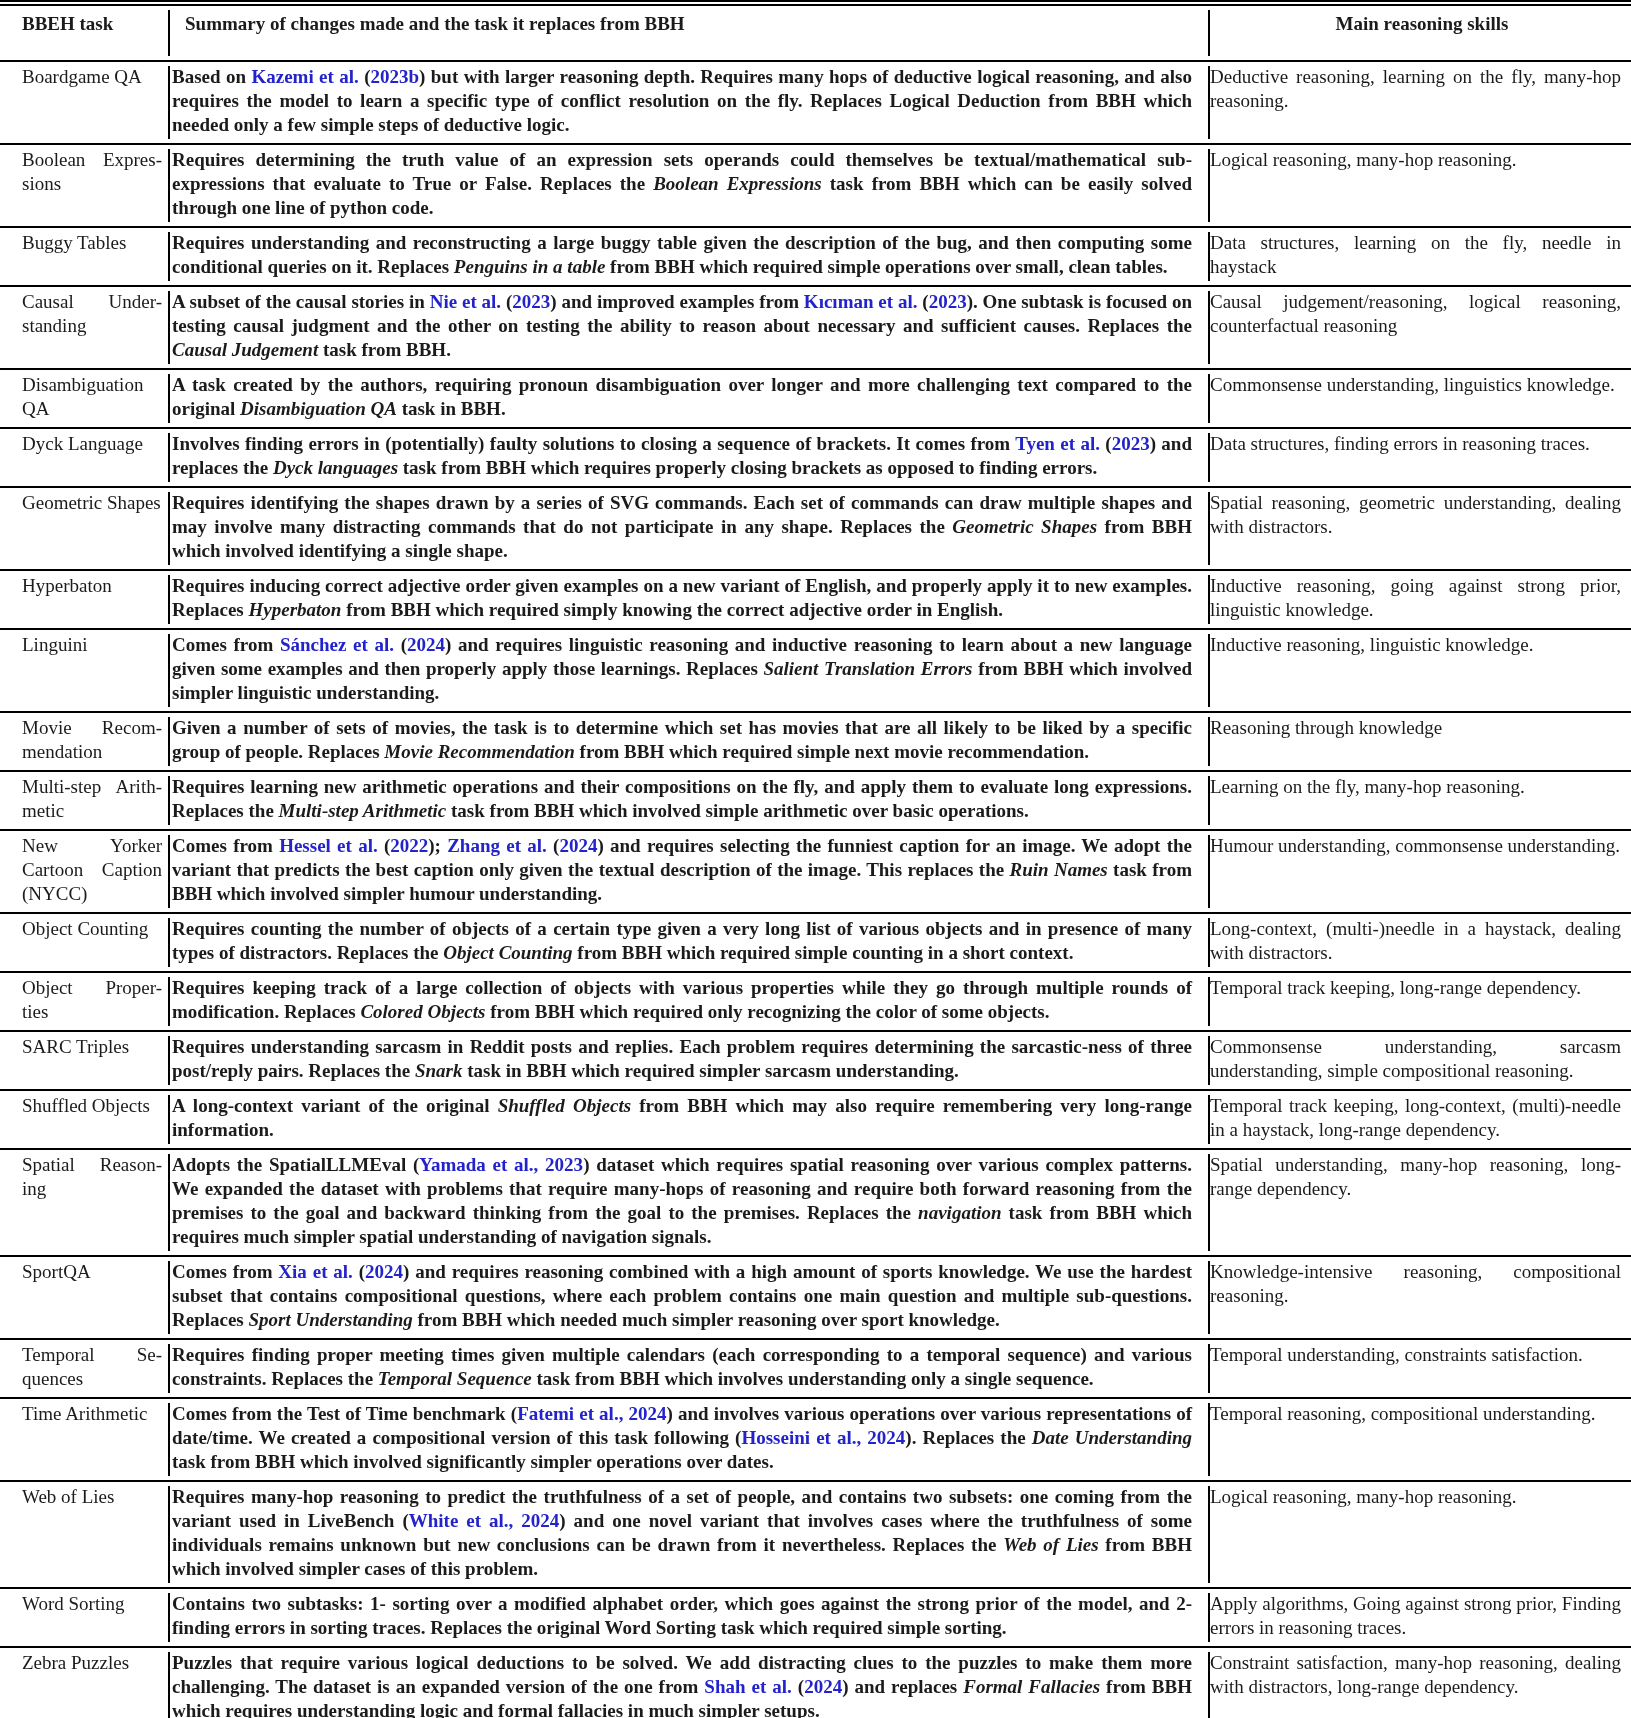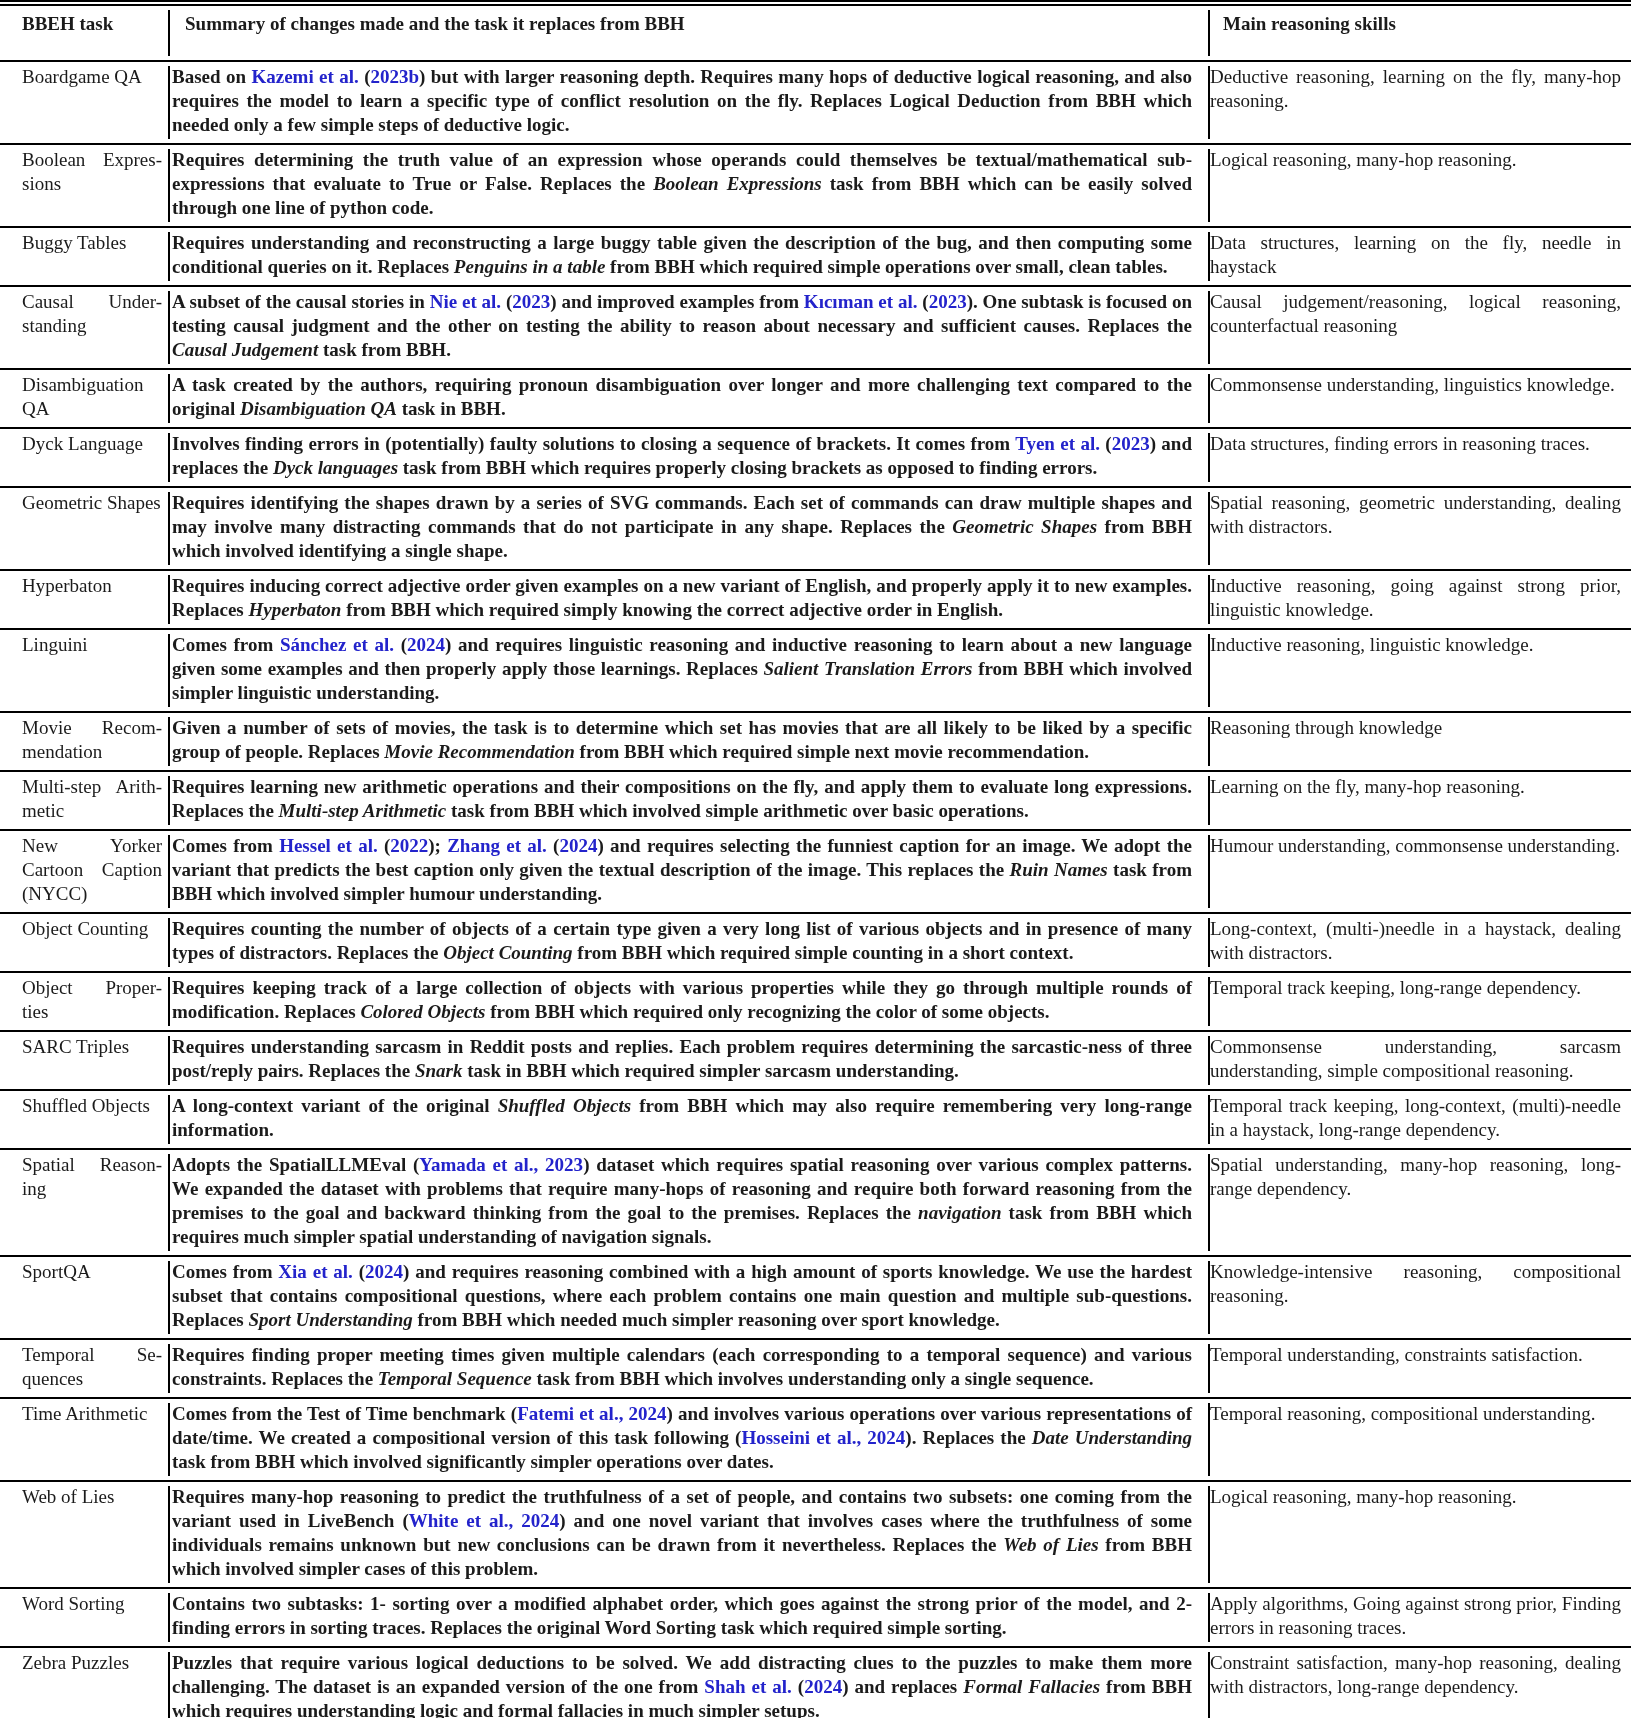--- a/index.html
+++ b/index.html
@@ -27,21 +27,21 @@
     position: relative;
     text-align: justify;
   }
   thead th {
     font-weight: 700;
     text-align: left;
     padding: 6px 10px 24px 22px;
     border-bottom: 2px solid #000;
   }
   thead th.h2 { padding-left: 17px; }
-  thead th.h3 { padding-left: 15px; }
+  thead th.h3 { padding-left: 15px; text-align: center; }
   tbody td { border-top: 2px solid #000; padding: 3px 6px 6px 22px; }
   tbody tr:first-child td { border-top: none; }
   td.summary { padding: 3px 16px 6px 4px; font-weight: bold; }
   td.skills  { padding: 3px 10px 6px 2px; }
   
   th:nth-child(n+2)::before, td:nth-child(n+2)::before {
     content: "";
     position: absolute;
     left: 0; top: 4px; bottom: 4px;
     width: 2px;
@@ -68,21 +68,21 @@
       </tr>
     </thead>
     <tbody>
         <tr>
     <td class="task">Boardgame QA</td>
     <td class="summary"><span>Based on </span><span class="link">Kazemi et al.</span><span> (</span><span class="link">2023b</span><span>) but with larger reasoning depth. Requires many hops of deductive logical reasoning, and also requires the model to learn a specific type of conflict resolution on the fly. Replaces Logical Deduction from BBH which needed only a few simple steps of deductive logic.</span></td>
     <td class="skills">Deductive reasoning, learning on the fly, many-hop reasoning.</td>
   </tr>
         <tr>
     <td class="task">Boolean Expres- sions</td>
-    <td class="summary"><span>Requires determining the truth value of an expression whose operands could themselves be textual/mathematical sub-expressions that evaluate to True or False. Replaces the </span><span class="it">Boolean Expressions</span><span> task from BBH which can be easily solved through one line of python code.</span></td>
+    <td class="summary"><span>Requires determining the truth value of an expression sets operands could themselves be textual/mathematical sub-expressions that evaluate to True or False. Replaces the </span><span class="it">Boolean Expressions</span><span> task from BBH which can be easily solved through one line of python code.</span></td>
     <td class="skills">Logical reasoning, many-hop reasoning.</td>
   </tr>
         <tr>
     <td class="task">Buggy Tables</td>
     <td class="summary"><span>Requires understanding and reconstructing a large buggy table given the description of the bug, and then computing some conditional queries on it. Replaces </span><span class="it">Penguins in a table</span><span> from BBH which required simple operations over small, clean tables.</span></td>
     <td class="skills">Data structures, learning on the fly, needle in haystack</td>
   </tr>
         <tr>
     <td class="task">Causal Under- standing</td>
     <td class="summary"><span>A subset of the causal stories in </span><span class="link">Nie et al.</span><span> (</span><span class="link">2023</span><span>) and improved examples from </span><span class="link">Kıcıman et al.</span><span> (</span><span class="link">2023</span><span>). One subtask is focused on testing causal judgment and the other on testing the ability to reason about necessary and sufficient causes. Replaces the </span><span class="it">Causal Judgement</span><span> task from BBH.</span></td>

